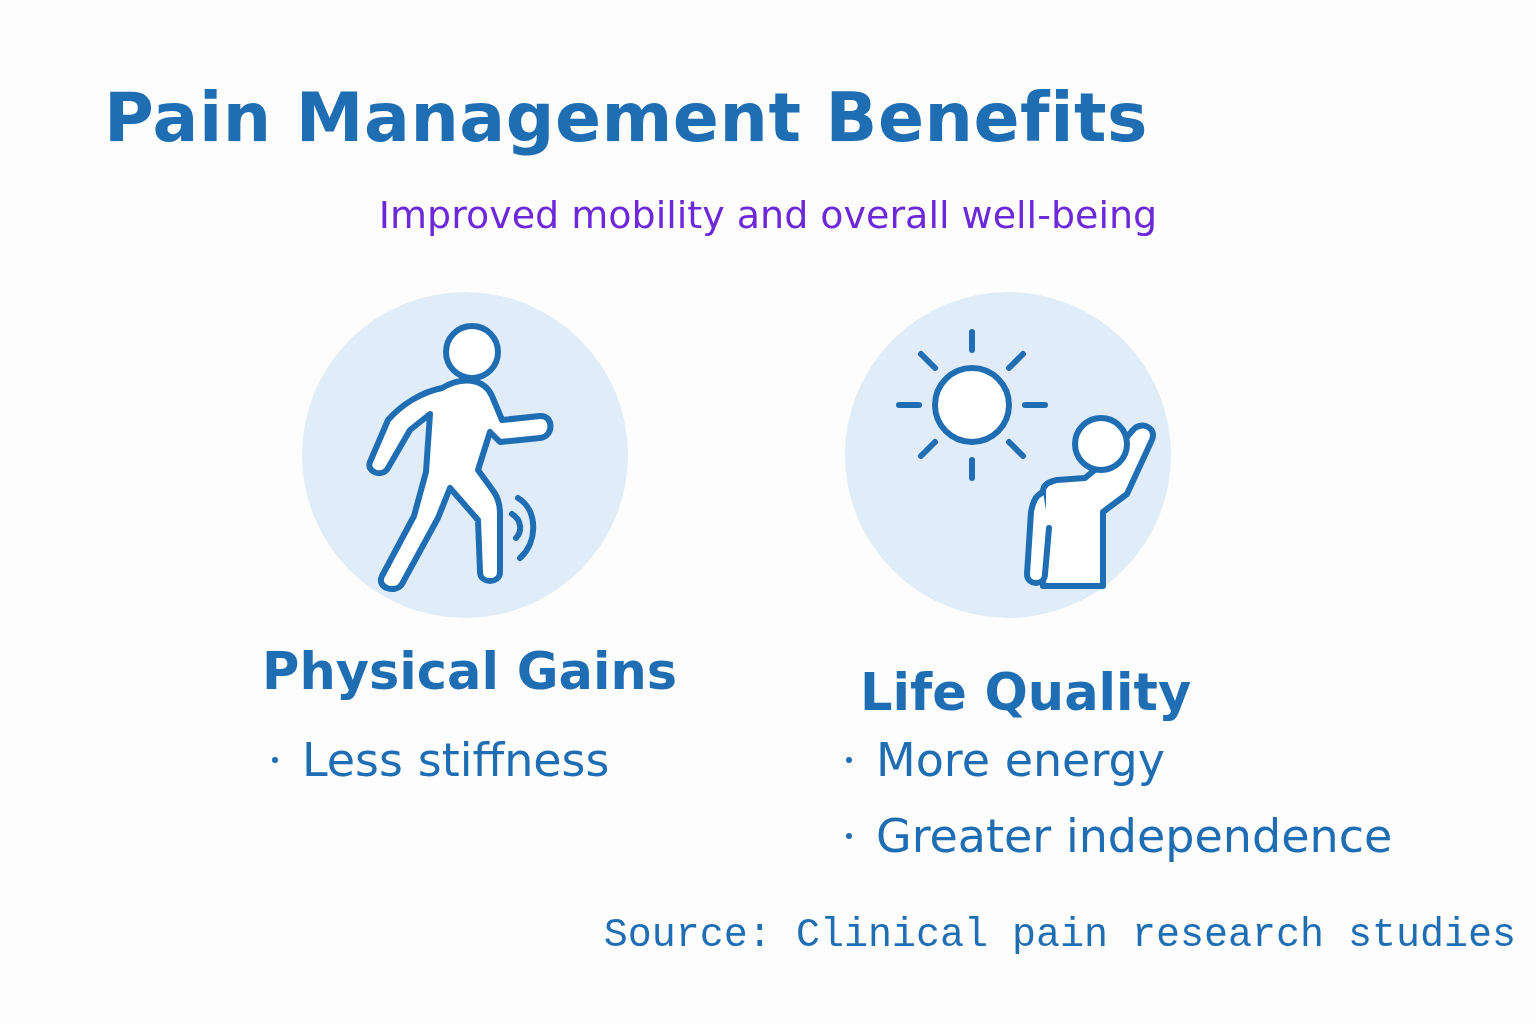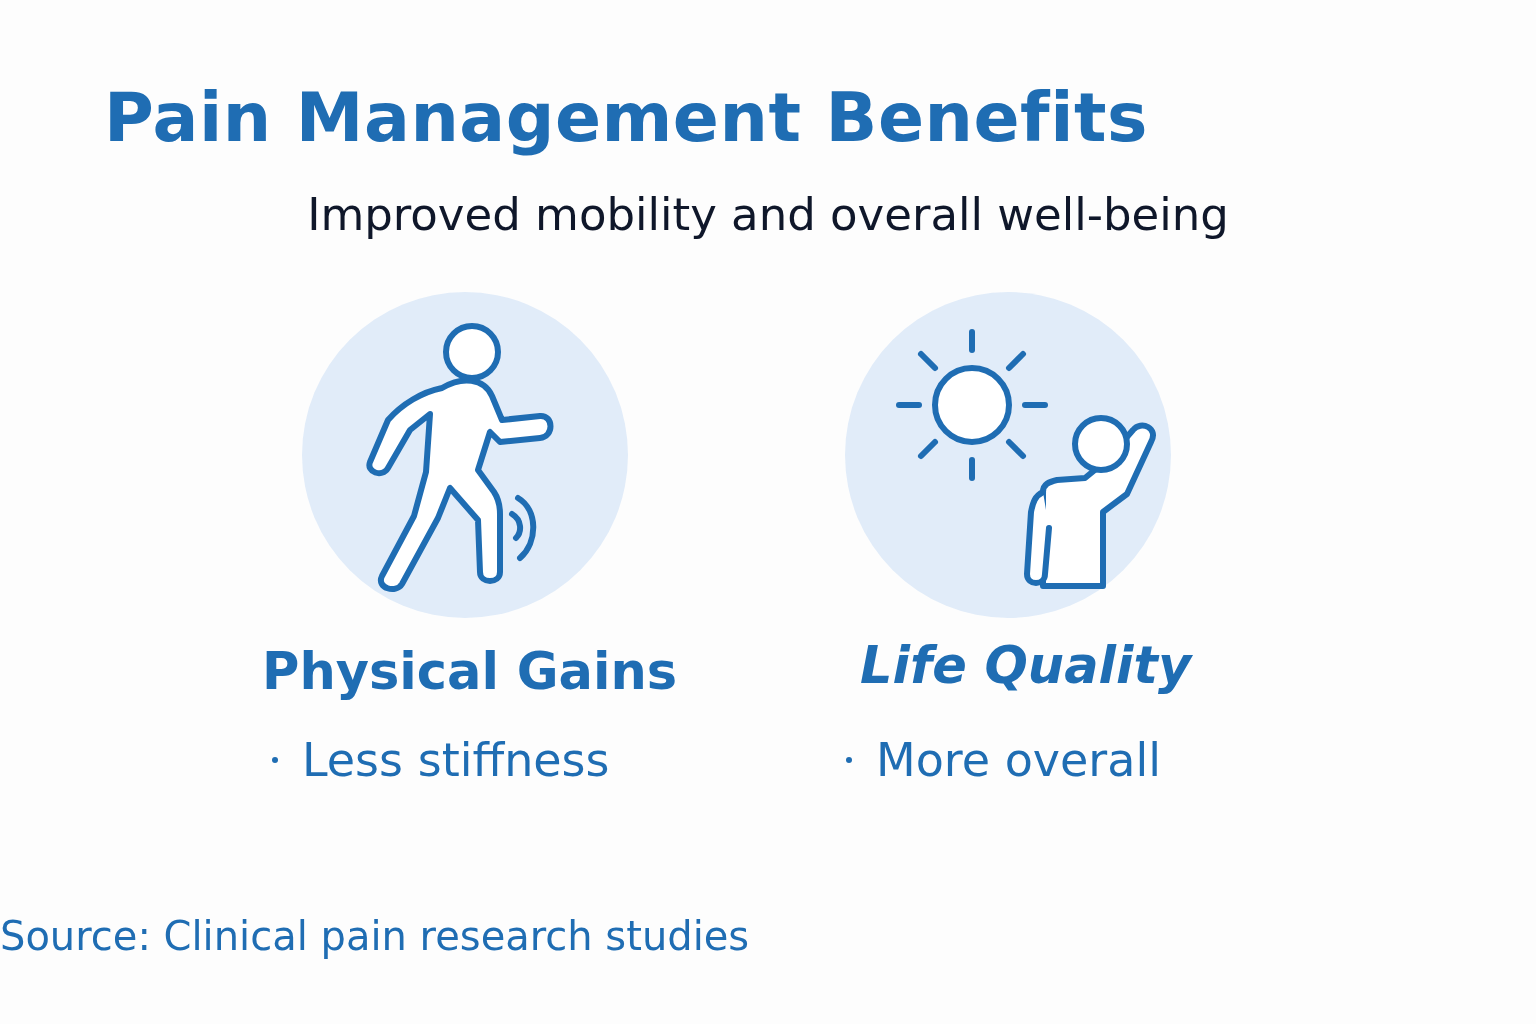--- a/index.html
+++ b/index.html
@@ -26,22 +26,22 @@
       letter-spacing: 0.5px;
       color: #1f6db3;
       line-height: 80px;
     }
     .subtitle {
       position: absolute;
       left: 0;
       width: 1536px;
       top: 188px;
       text-align: center;
-      font-size: 45px;
-      color: #0f172a;
+      font-size: 38px;
+      color: #6d28d9;
       line-height: 54px;
     }
     .circle {
       position: absolute;
       width: 326px;
       height: 326px;
       border-radius: 50%;
       background: #e1ecf9;
     }
     .circle svg {
@@ -56,21 +56,21 @@
     #circle-right { left: 845px; top: 292px; }
 
     .col-heading {
       position: absolute;
       font-size: 51px;
       font-weight: bold;
       line-height: 60px;
       color: #1f6db3;
     }
     #heading-left { left: 262px; top: 642px; }
-    #heading-right { left: 860px; top: 636px; font-style: italic; }
+    #heading-right { left: 860px; top: 663px; }
 
     .bullets {
       position: absolute;
       margin: 0;
       padding: 0;
       list-style: none;
     }
     .bullets li {
       position: relative;
       font-size: 46px;
@@ -91,24 +91,25 @@
       top: -4px;
     }
     #bullets-left { left: 272px; top: 722px; }
     #bullets-right { left: 846px; top: 722px; }
 
     .source {
       position: absolute;
       left: 0;
       width: 1516px;
       top: 910px;
-      text-align: left;
+      text-align: right;
       font-size: 40px;
       line-height: 52px;
       color: #1f6db3;
+      font-family: Liberation Mono, monospace;
     }
   </style>
 </head>
 <body>
 
 <div class="title">Pain Management Benefits</div>
 <div class="subtitle">Improved mobility and overall well-being</div>
 
 <div class="circle" id="circle-left">
   <svg viewBox="0 0 326 326">
@@ -190,17 +191,20 @@
 <div class="col-heading" id="heading-right">Life Quality</div>
 
 <ul class="bullets" id="bullets-left">
   <li>
     <span class="dot"></span><span>Less stiffness</span>
   </li>
 </ul>
 
 <ul class="bullets" id="bullets-right">
   <li>
-    <span class="dot"></span><span>More overall</span>
+    <span class="dot"></span><span>More energy</span>
+  </li>
+  <li>
+    <span class="dot"></span><span>Greater independence</span>
   </li>
 </ul>
 
 <div class="source">Source: Clinical pain research studies</div>
 
 </body></html>

